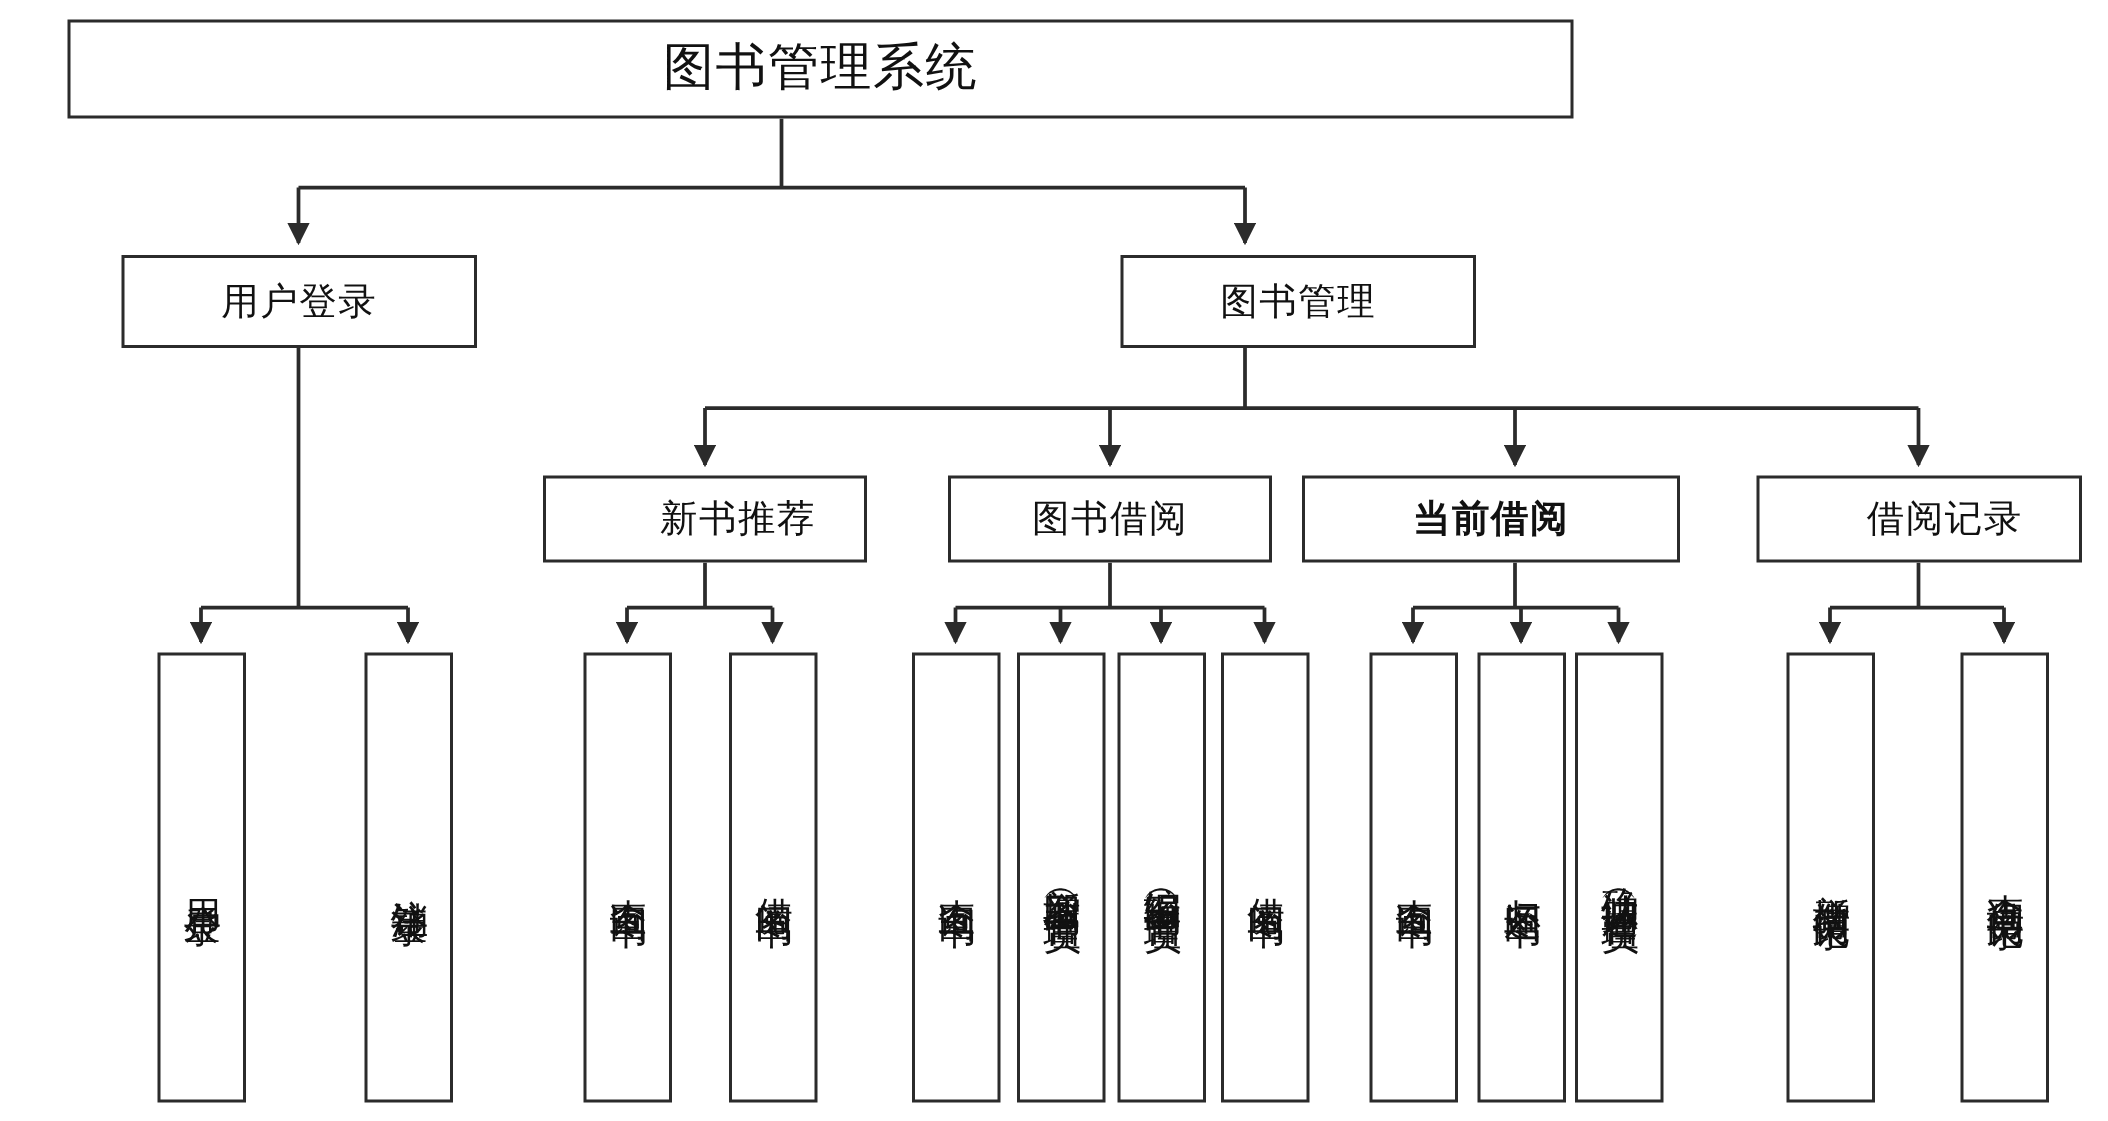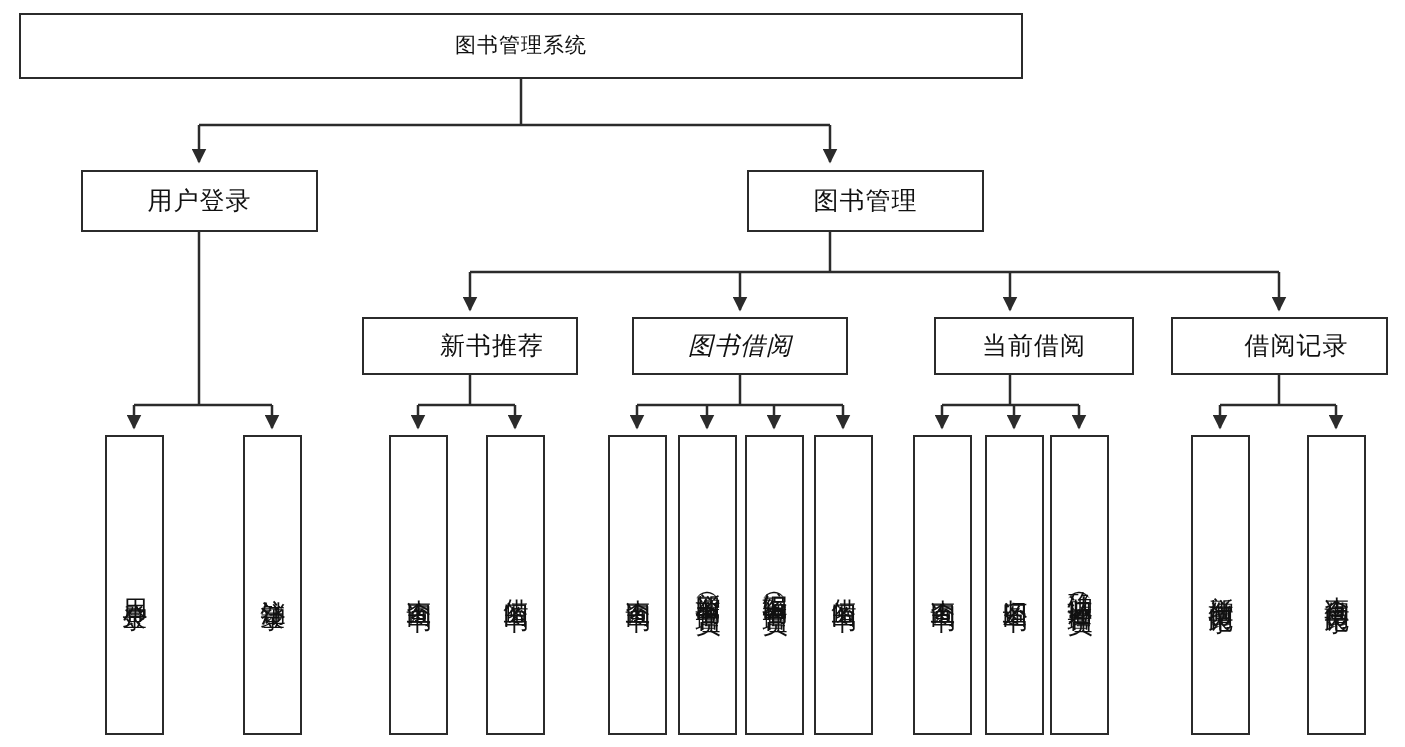--- a/index.html
+++ b/index.html
@@ -34,21 +34,22 @@
     align-items: center;
     justify-content: center;
     color: #111111;
   }
   .node.horiz {
     font-size: 25px;
     letter-spacing: 1px;
     line-height: 1.1;
   }
   .node.root {
-    font-size: 21px;
+    font-size: 34px;
+    margin-left: 26px;
   }
   .node.leaf {
     align-items: center;
     justify-content: center;
     padding: 6px 0;
   }
   .vtext {
     writing-mode: vertical-rl;
     text-orientation: upright;
     font-size: 25px;
@@ -129,24 +130,24 @@
   <div class="node horiz" style="left: 81px; top: 170px; width: 237px; height: 62px;">
     <span>用户登录</span>
   </div>
   <div class="node horiz" style="left: 711px; top: 170px; width: 237px; height: 62px; margin-left: 36px;">
     <span>图书管理</span>
   </div>
 
   <div class="node horiz" style="left: 362px; top: 317px; width: 216px; height: 58px; padding-left: 44px;">
     <span>新书推荐</span>
   </div>
-  <div class="node horiz" style="left: 632px; top: 317px; width: 216px; height: 58px; font-style: italic;">
+  <div class="node horiz" style="left: 632px; top: 317px; width: 216px; height: 58px;">
     <span>图书借阅</span>
   </div>
-  <div class="node horiz" style="left: 934px; top: 317px; width: 200px; height: 58px;">
+  <div class="node horiz" style="left: 868px; top: 317px; width: 252px; height: 58px; font-weight: bold;">
     <span>当前借阅</span>
   </div>
   <div class="node horiz" style="left: 1171px; top: 317px; width: 217px; height: 58px; padding-left: 34px;">
     <span>借阅记录</span>
   </div>
 
   <div class="node leaf" style="left: 105px; top: 435px; width: 59px; height: 300px;">
     <span class="vtext">用户登录</span>
   </div>
   <div class="node leaf" style="left: 243px; top: 435px; width: 59px; height: 300px;">

